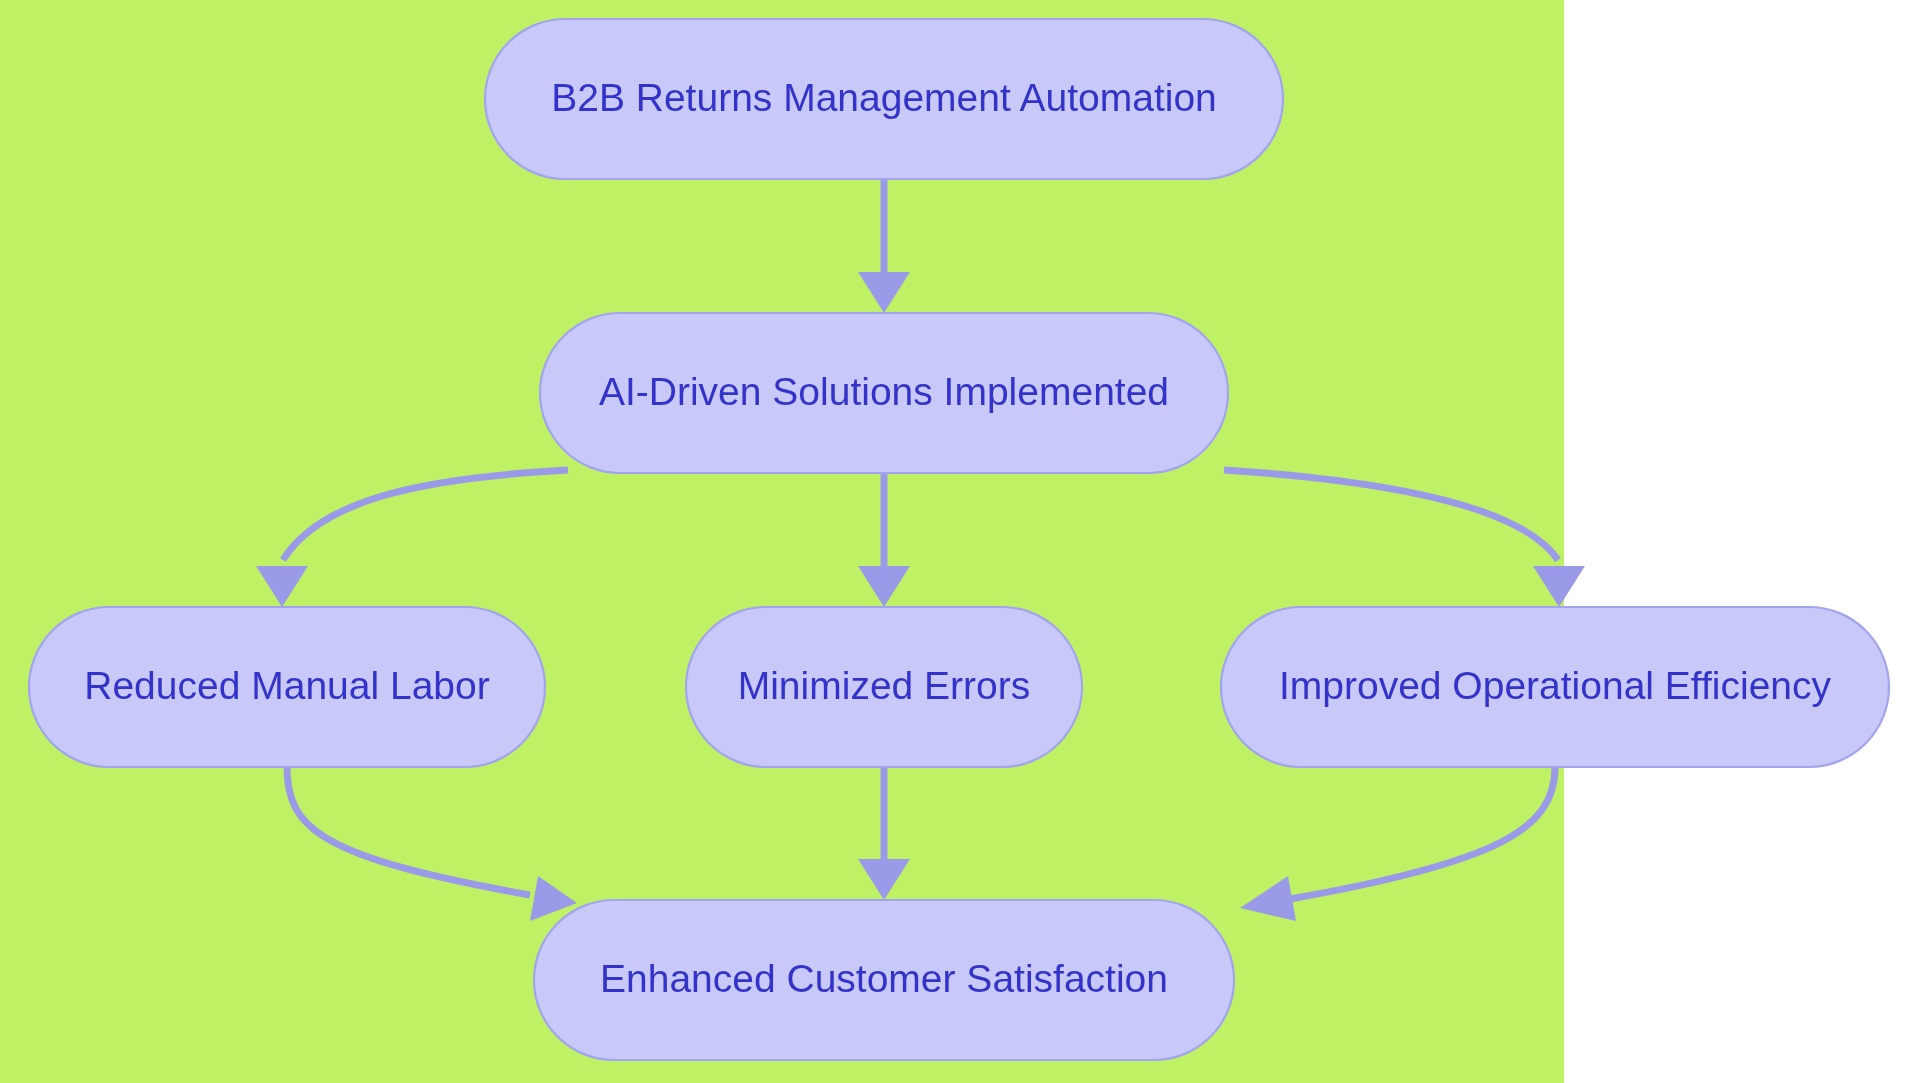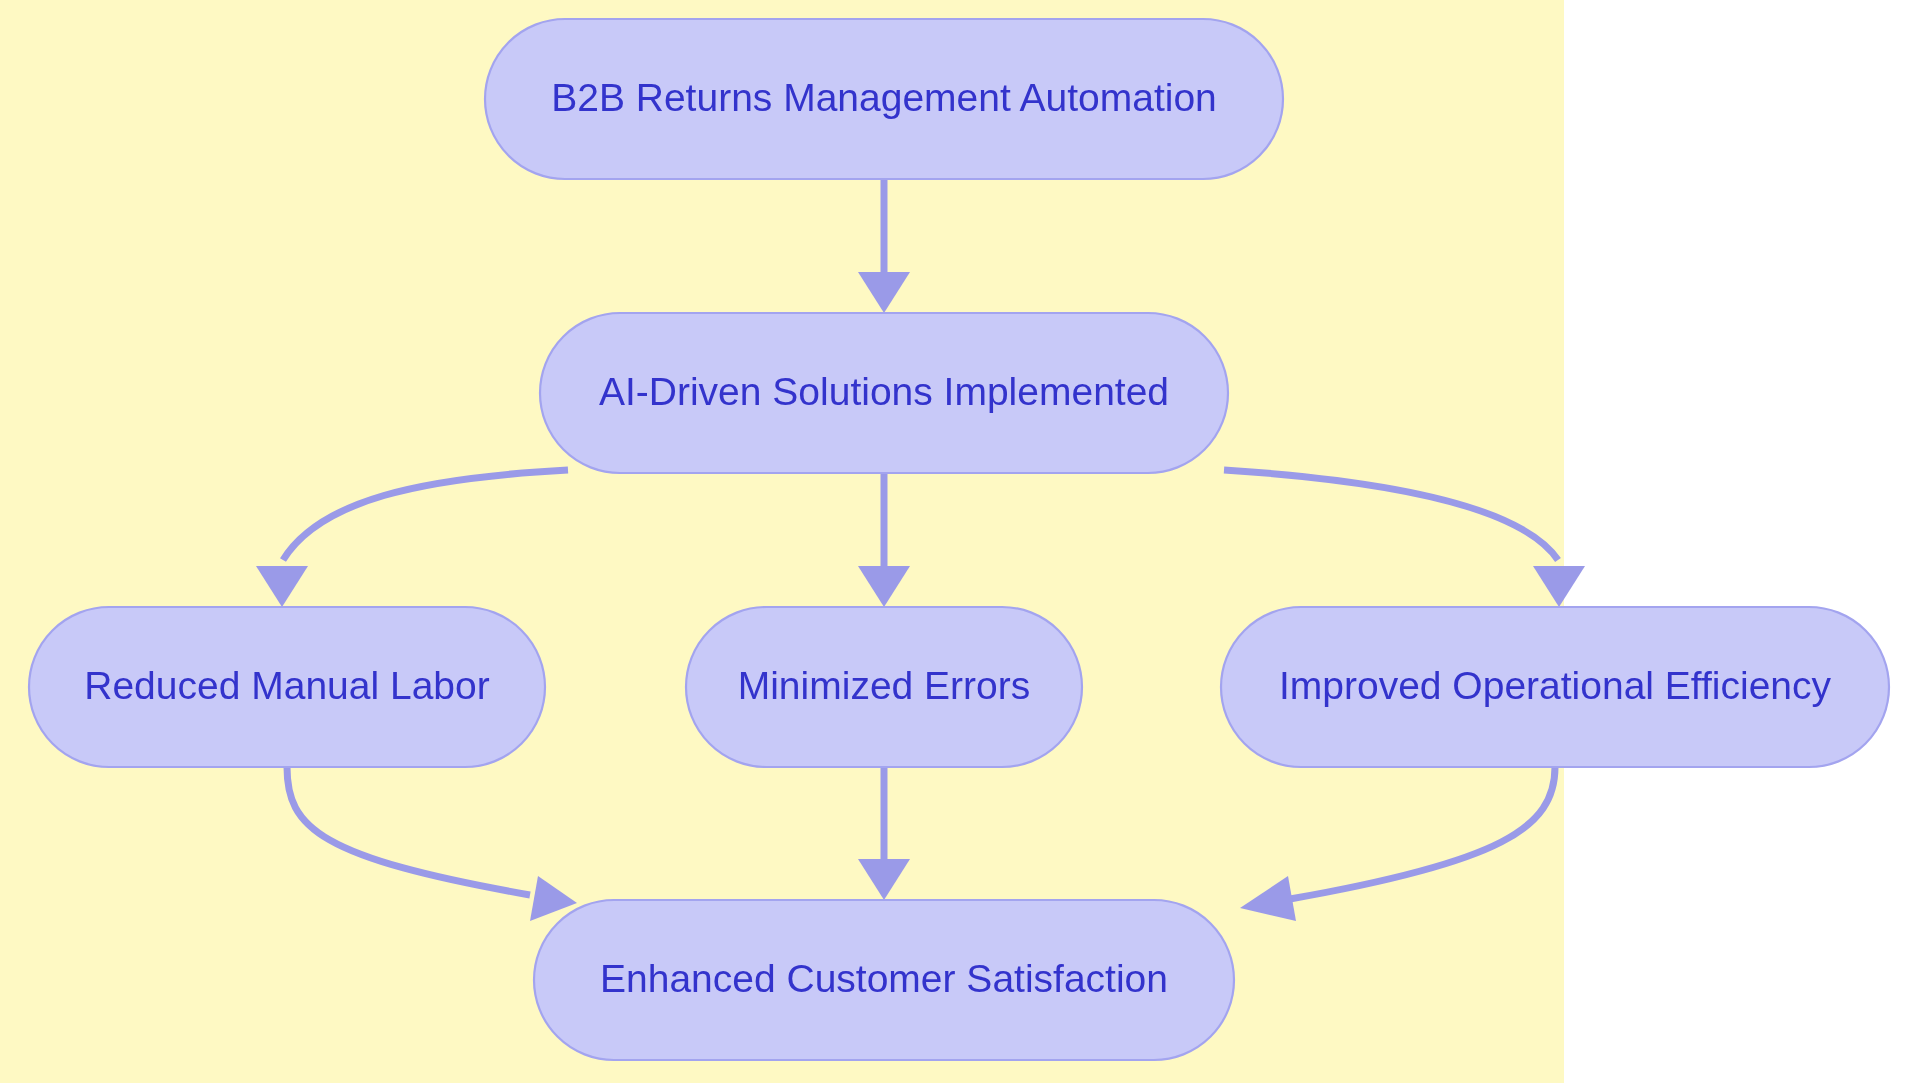--- a/index.html
+++ b/index.html
@@ -10,21 +10,21 @@
   body {
     width: 1920px;
     height: 1083px;
     overflow: hidden;
     font-family: "Liberation Sans", sans-serif;
   }
   #flowchart-root {
     position: relative;
     width: 1564px;
     height: 1083px;
-    background: #fef9c3;
+    background: #bef264;
   }
   #flowchart-svg {
     display: block;
     width: 1920px;
     height: 1083px;
   }
   .node-shape {
     fill: #c8c9f8;
     stroke: #a3a4ef;
     stroke-width: 2.2;

